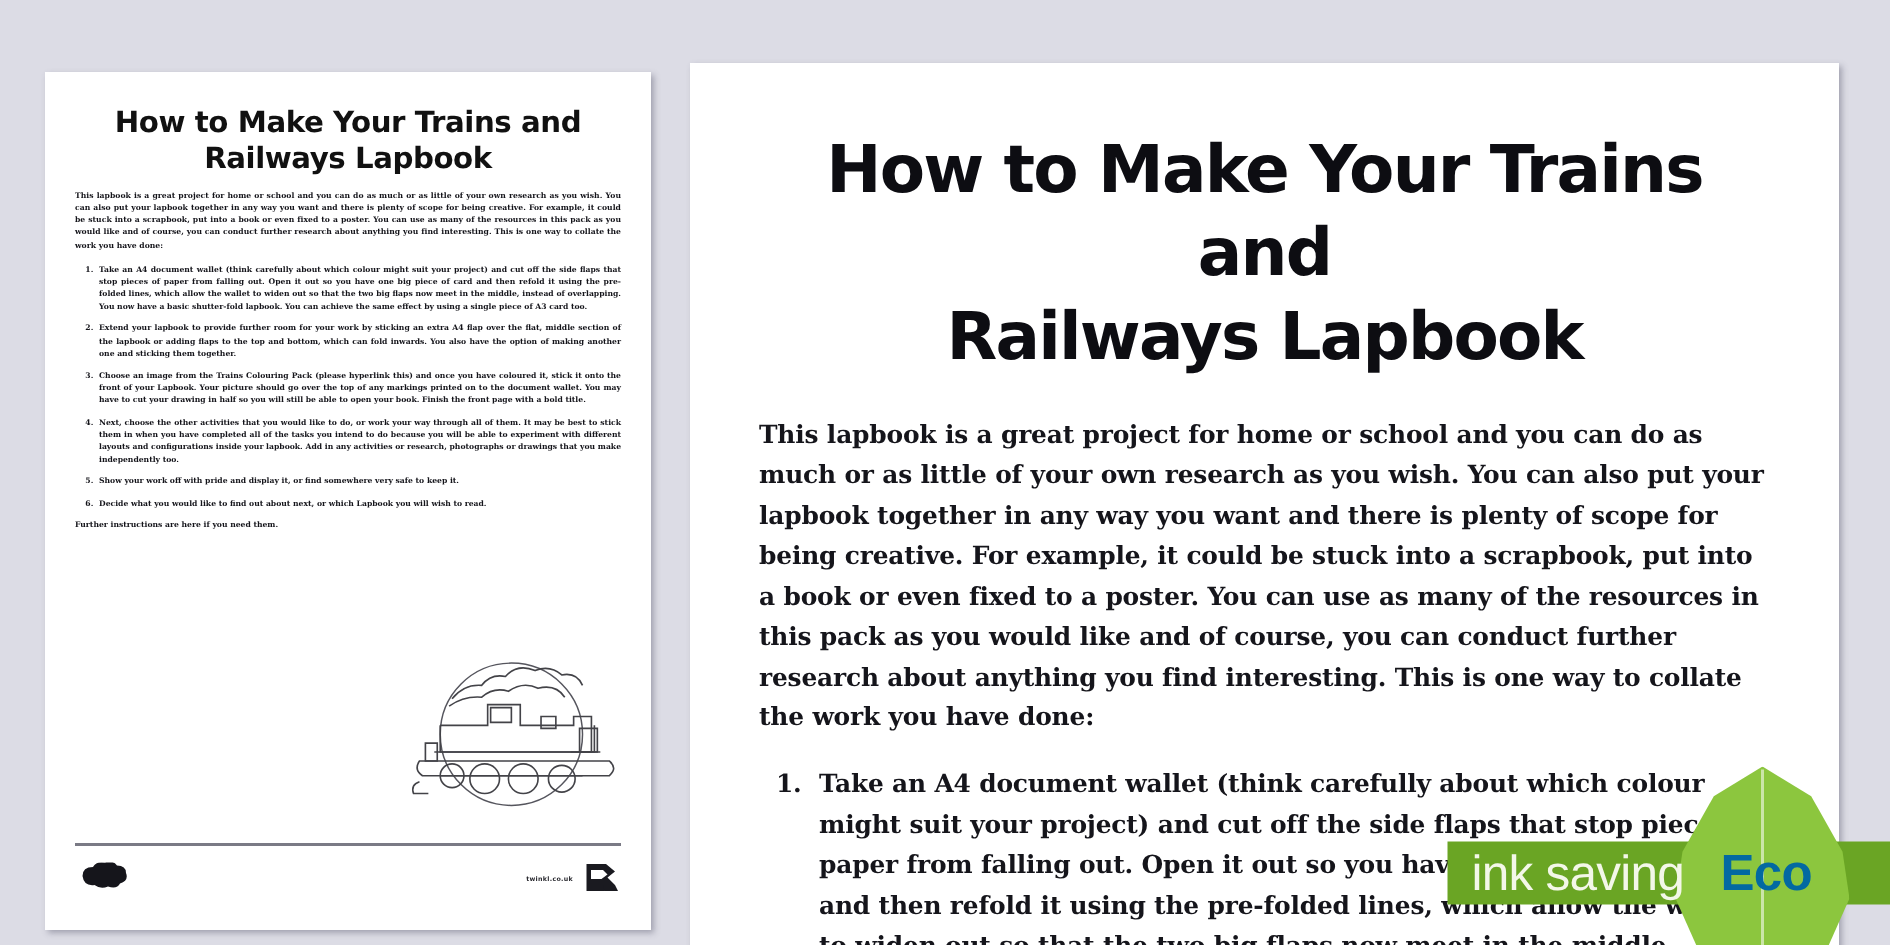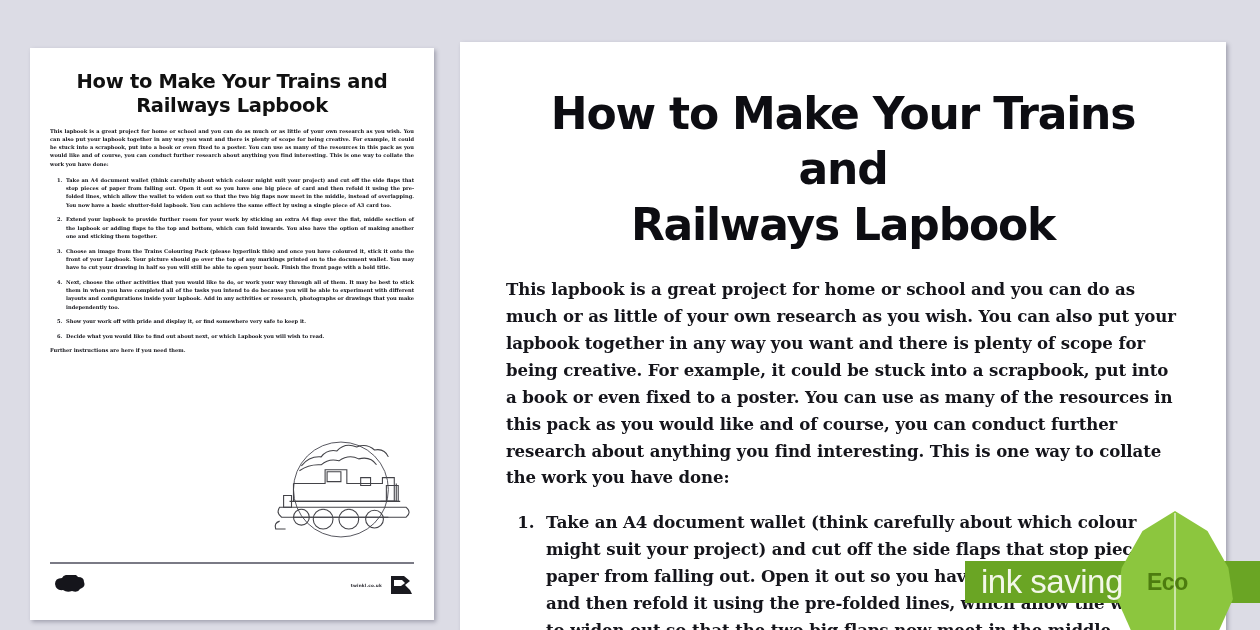--- a/index.html
+++ b/index.html
@@ -186,23 +186,23 @@
     font-weight: normal;
     color: #f3f7e8;
     letter-spacing: -.5px;
     line-height: 36px;
     white-space: nowrap;
   }
   #eco .eco-label {
     position: absolute;
     left: 182px; top: 10px;
     font-family: "Liberation Sans", sans-serif;
-    font-size: 23px;
-    font-weight: bold;
-    color: #4d7c0f;
+    font-size: 34px;
+    font-weight: bold;
+    color: #0369a1;
     letter-spacing: -.5px;
     line-height: 38px;
     white-space: nowrap;
   }
 </style>
 </head>
 <body>
 
 <div id="stage">
 

